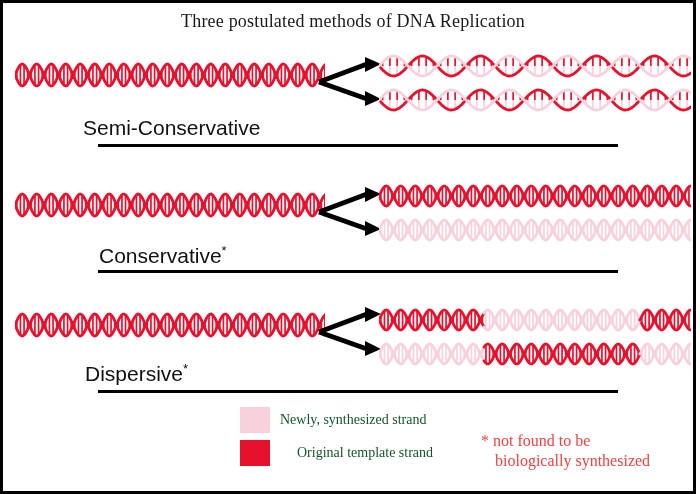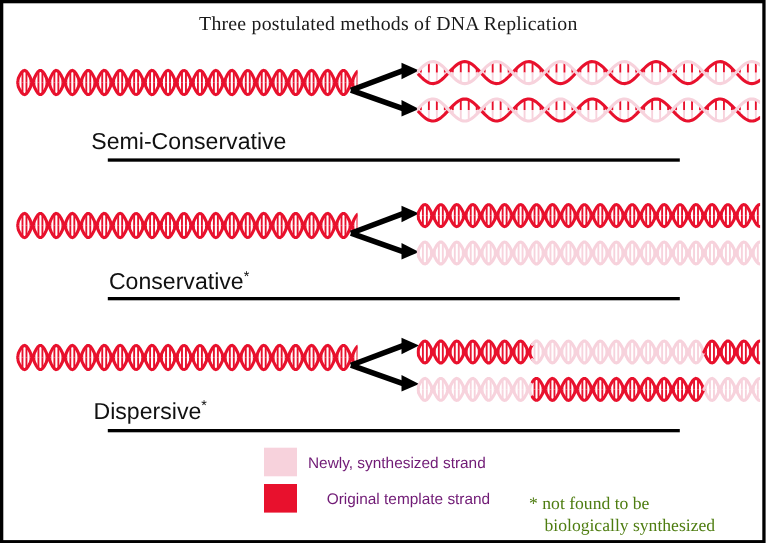--- a/index.html
+++ b/index.html
@@ -18,27 +18,27 @@
 
   .method-label{
     position:absolute;font-family:"Liberation Sans",sans-serif;
     font-size:21px;color:#111;white-space:nowrap;
   }
   .method-label sup{font-size:13px;vertical-align:super;}
   .rule{position:absolute;height:3px;background:#000;}
 
   .legend-swatch{position:absolute;width:30px;height:26px;}
   .legend-text{
-    position:absolute;font-family:Liberation Sans, sans-serif;
-    font-size:14px;color:#701a75;white-space:nowrap;
+    position:absolute;font-family:Liberation Serif, serif;
+    font-size:14px;color:#14532d;white-space:nowrap;
   }
 
   #footnote{
-    position:absolute;left:478px;top:446px;width:210px;
-    font-family:"Liberation Serif",serif;font-size:16px;color:#4d7c0f;line-height:1.25;
+    position:absolute;left:478px;top:428px;width:210px;
+    font-family:"Liberation Serif",serif;font-size:16px;color:#ef4444;line-height:1.25;
   }
   #footnote .ln{display:block;}
   #footnote .ln2{padding-left:14px;}
 </style>
 </head>
 <body>
 
 <div id="frame">
 
   <div id="title">Three postulated methods of DNA Replication</div>

